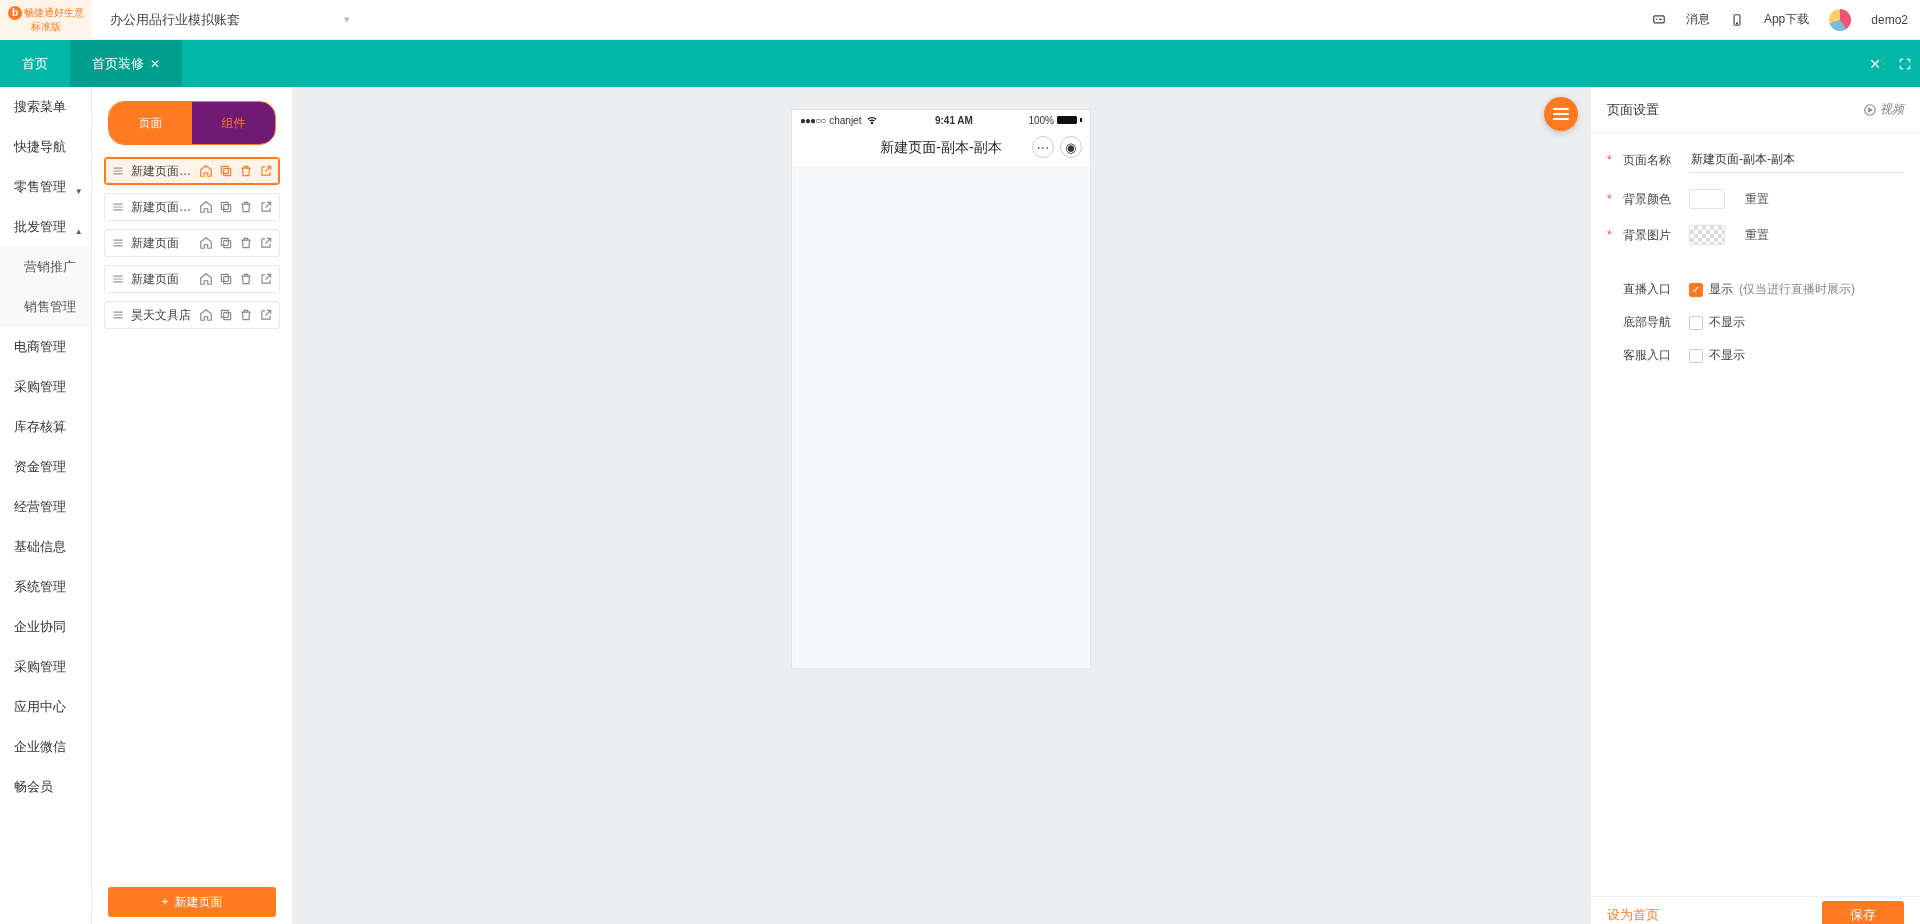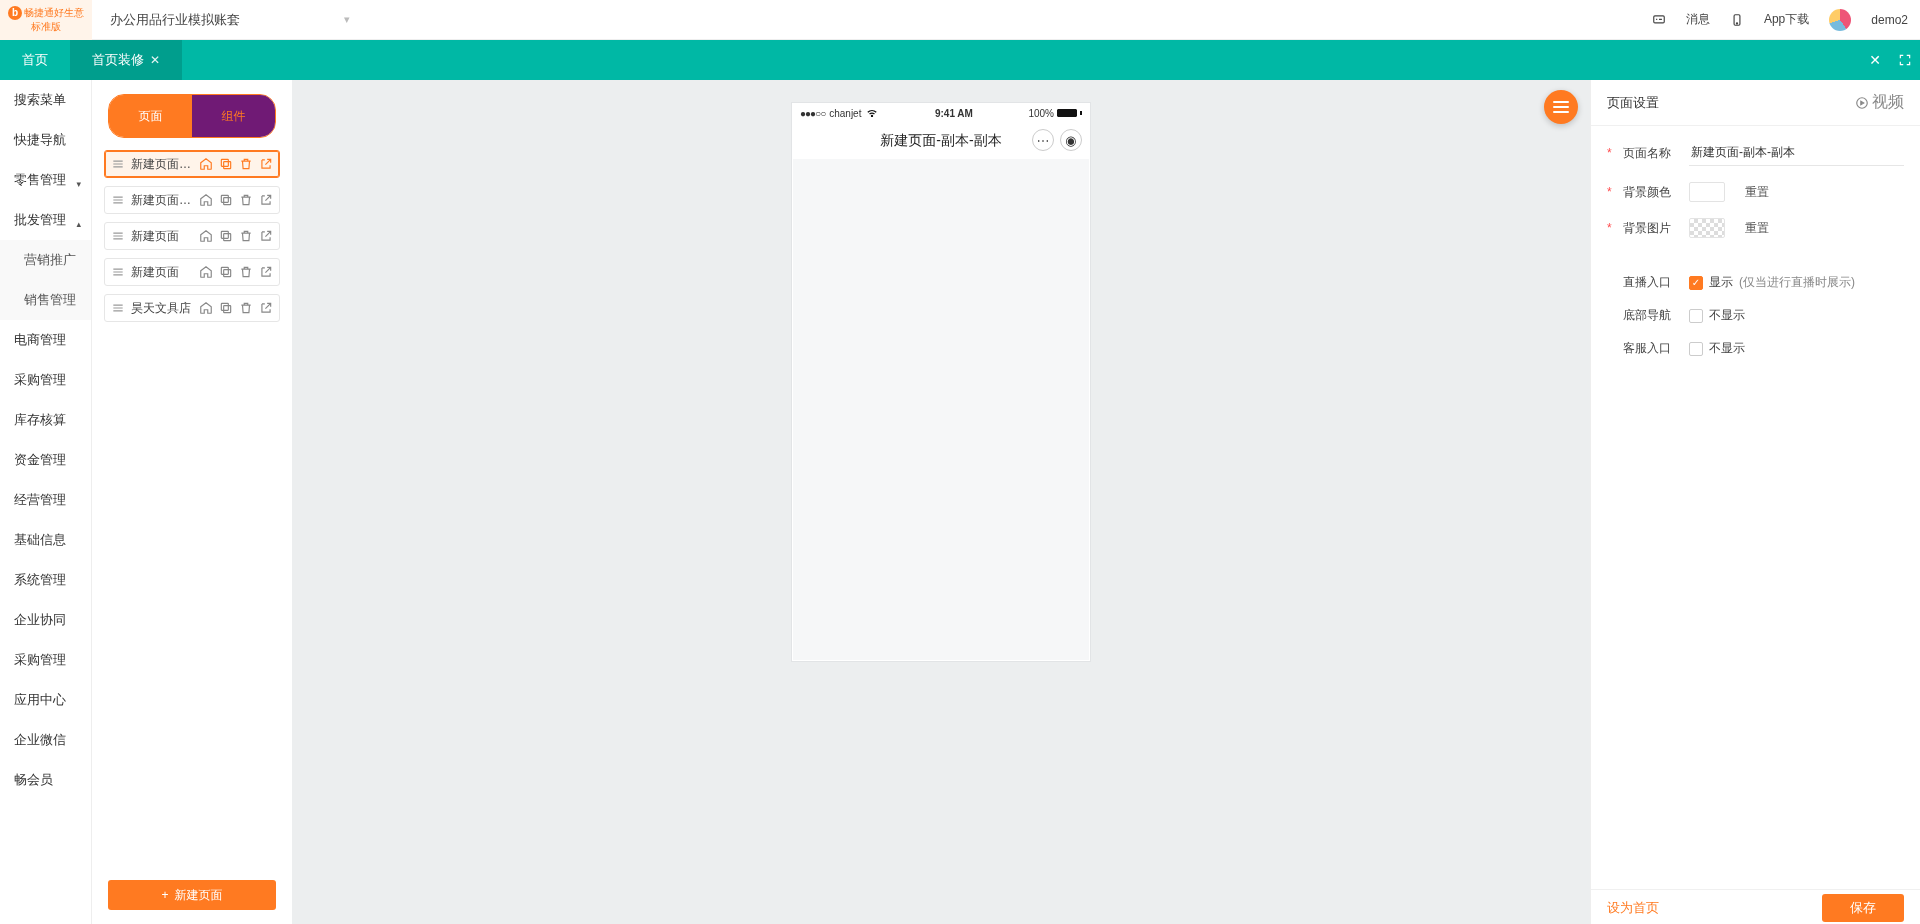--- a/index.html
+++ b/index.html
@@ -50,21 +50,21 @@
 
 .topbar-right { margin-left:auto; display:flex; align-items:center; gap:20px; font-size:12px; color:#444; }
 .topbar-right .item { display:flex; align-items:center; gap:20px; cursor:pointer; }
 .topbar-right .avatar {
   width:22px; height:22px; border-radius:50%;
   background: conic-gradient(#e57 0 40%, #7bd 40% 70%, #fc6 70% 100%);
 }
 
 
 .tabstrip {
-  height: 40px;
+  height: 47px;
   background: #00b8a5;
   display:flex;
   align-items:stretch;
 }
 .tabstrip .tab {
   display:flex; align-items:center;
   padding: 0 22px;
   color:#fff; font-size:13px;
   cursor:pointer;
   gap:6px;
@@ -224,21 +224,21 @@
   display:flex; flex-direction:column;
   background:#fff;
 }
 .settings .hdr {
   height:46px;
   display:flex; align-items:center; justify-content:space-between;
   padding:0 16px;
   border-bottom:1px solid #f0f0f0;
   font-size:13px;
 }
-.settings .hdr .video { color:#888; font-size:16px; display:flex; align-items:center; gap:3px; cursor:pointer;}
+.settings .hdr .video { color:#888; font-size:12px; display:flex; align-items:center; gap:3px; cursor:pointer;font-style:italic;}
 .settings .form { padding: 14px 16px; font-size:12px; color:#444; }
 .field { display:flex; align-items:center; margin-bottom:16px; gap:10px; }
 .field .req { color:#ff4d4f; width:6px; }
 .field .lbl { width:56px; text-align:left; }
 .field .uline {
   flex:1; border-bottom:1px solid #e6e6e6; padding:4px 2px;
   font-size:12px; color:#333;
 }
 .field .swatch {
   width:36px; height:20px; background:#fff; border:1px solid #e3e3e3; border-radius:2px;

